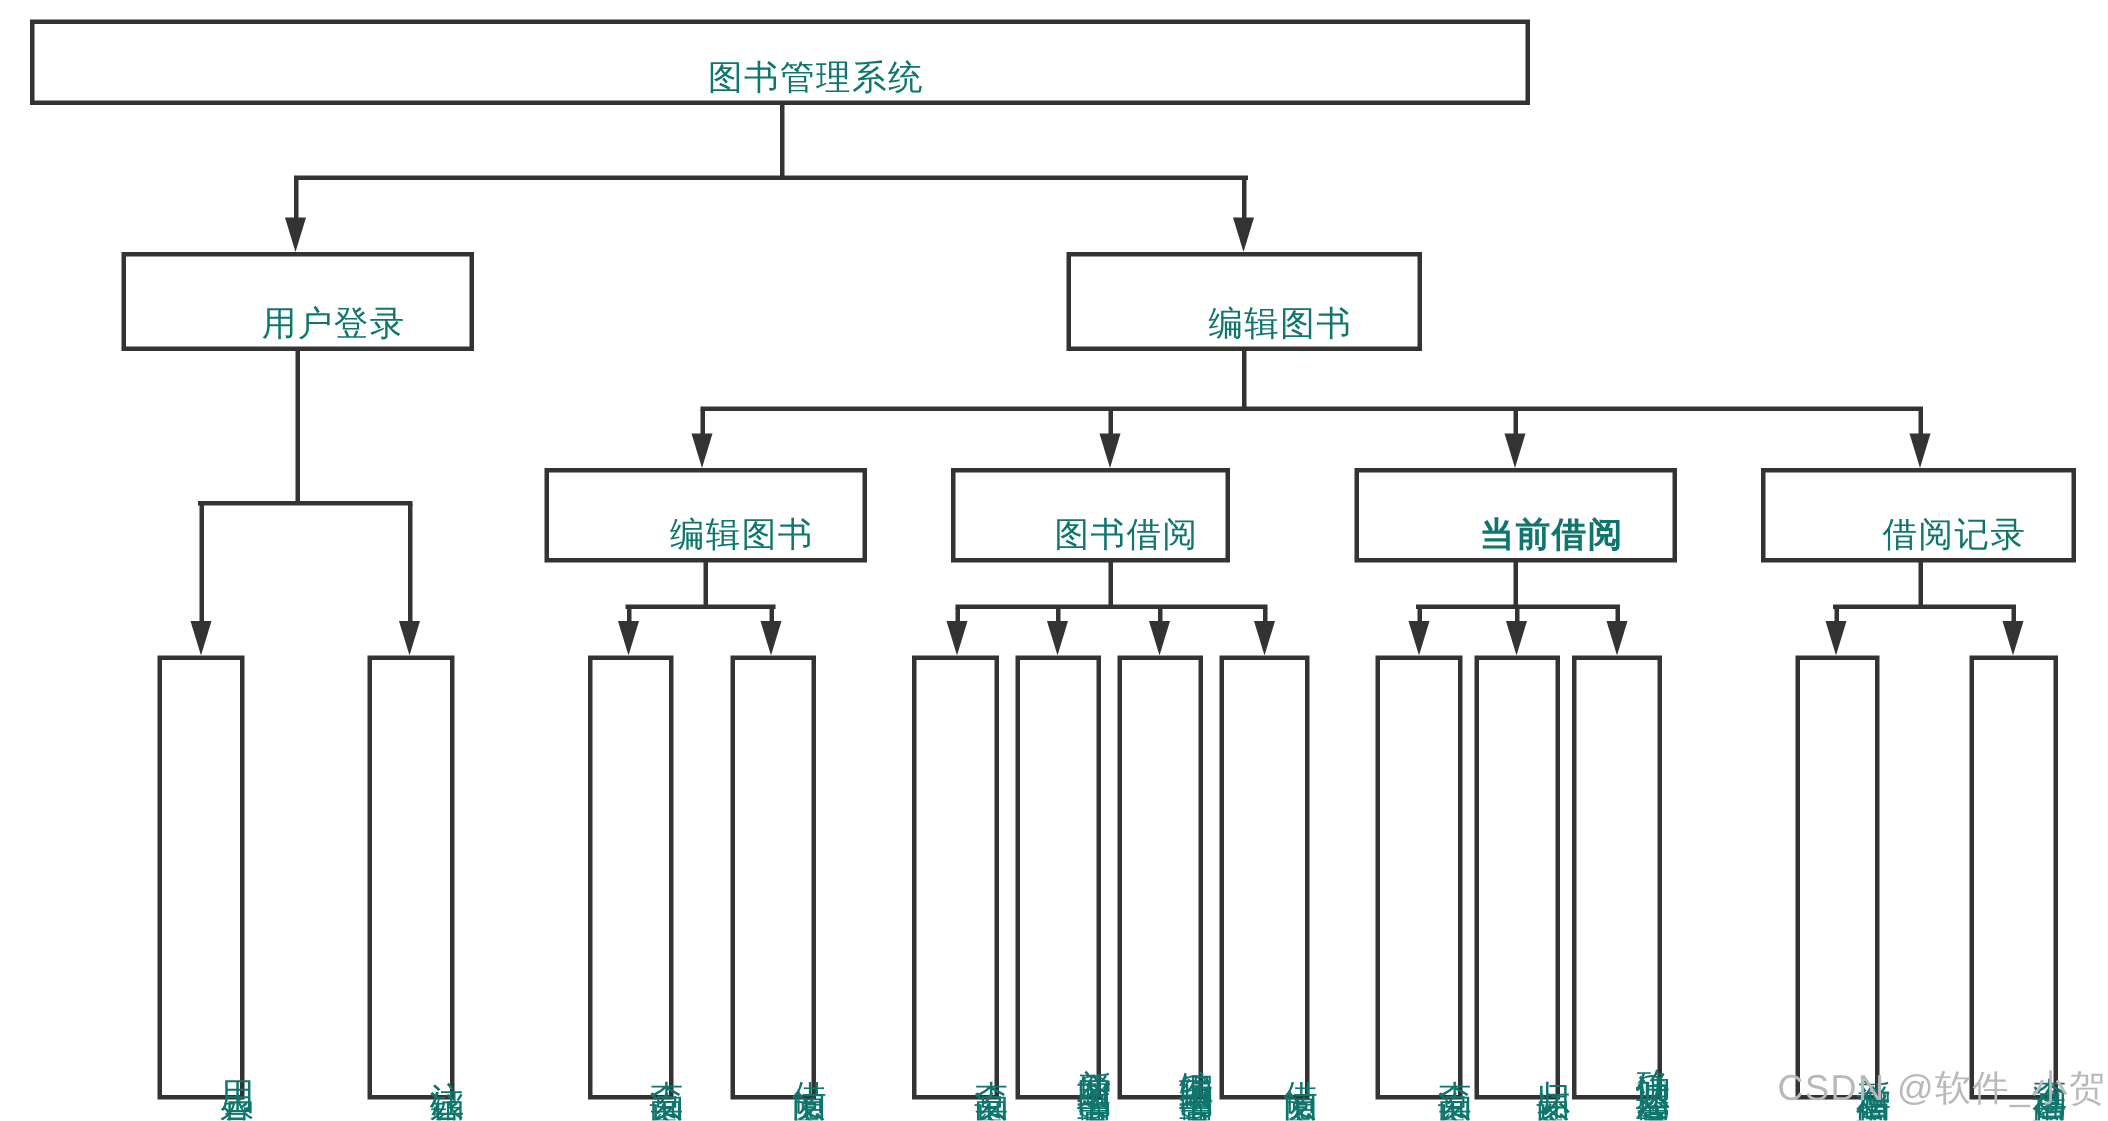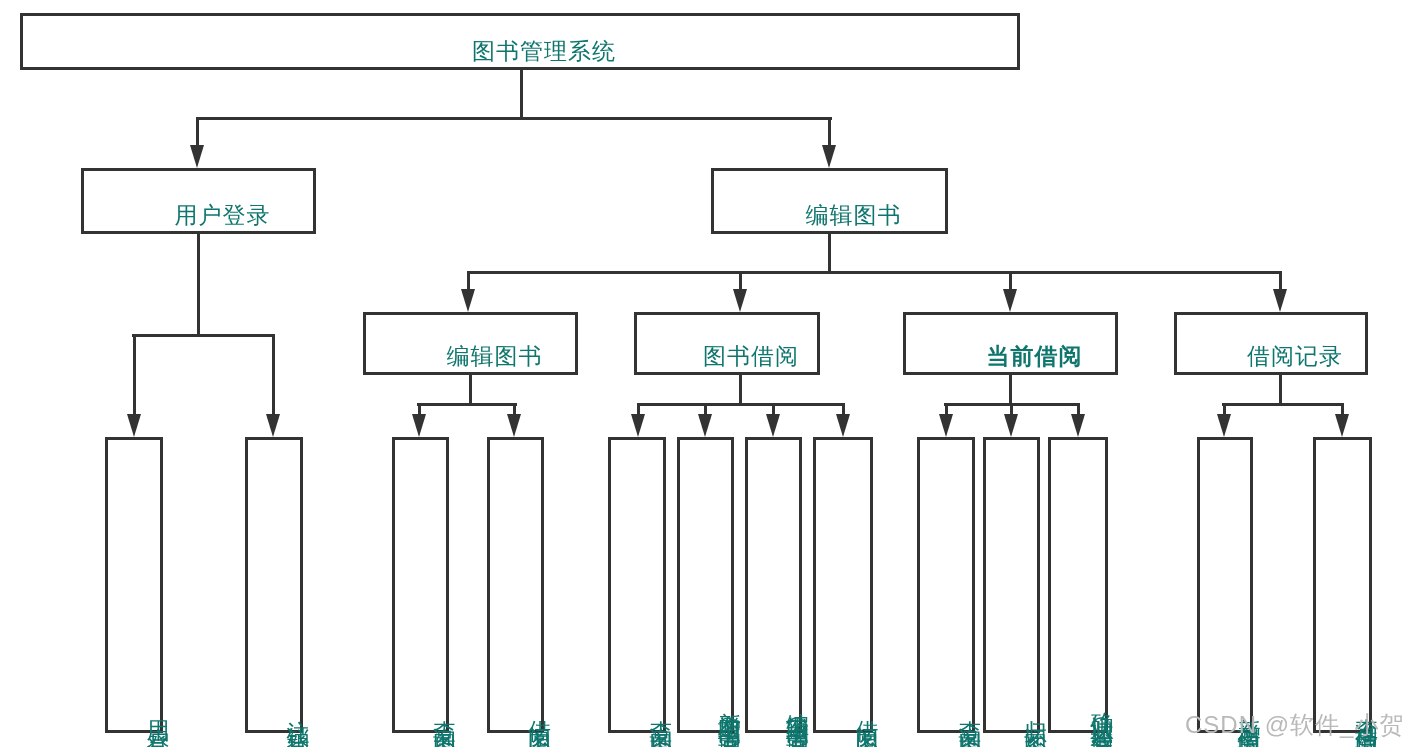--- a/index.html
+++ b/index.html
@@ -98,21 +98,21 @@
 
   <div class="box" style="left:363px;top:312px;width:215px;height:63px;">
     <span class="hlabel">编辑图书</span>
   </div>
   <div class="box" style="left:634px;top:312px;width:186px;height:63px;">
     <span class="hlabel">图书借阅</span>
   </div>
   <div class="box" style="left:903px;top:312px;width:215px;height:63px;font-weight:bold;">
     <span class="hlabel">当前借阅</span>
   </div>
-  <div class="box" style="left:1174px;top:312px;width:194px;height:63px;">
+  <div class="box" style="left:1174px;top:312px;width:210px;height:63px;">
     <span class="hlabel">借阅记录</span>
   </div>
 
   <div class="line" style="left:469px;top:373px;width:3px;height:32px;"></div>
   <div class="line" style="left:417px;top:403px;width:100px;height:3px;"></div>
   <div class="line" style="left:418px;top:405px;width:3px;height:11px;"></div>
   <div class="arrow" style="left:412px;top:414px;"></div>
   <div class="line" style="left:513px;top:405px;width:3px;height:11px;"></div>
   <div class="arrow" style="left:507px;top:414px;"></div>
 

